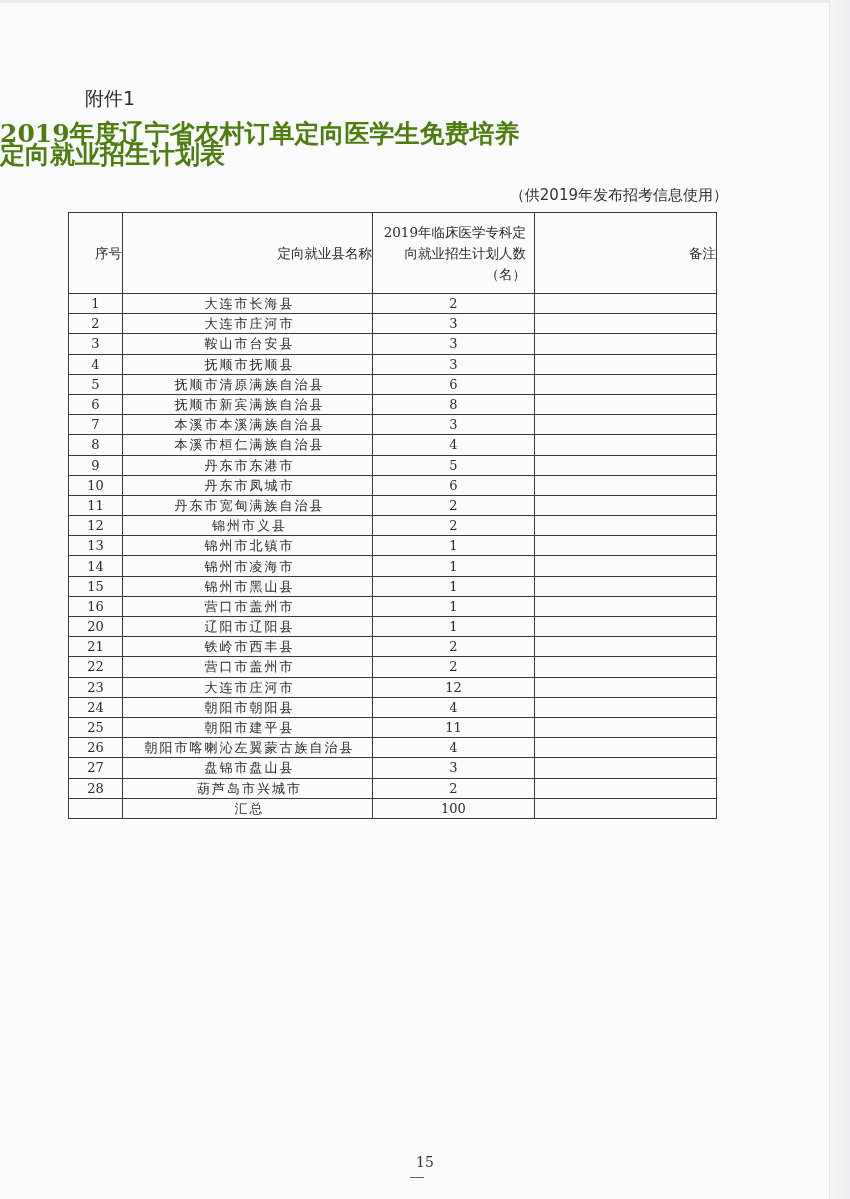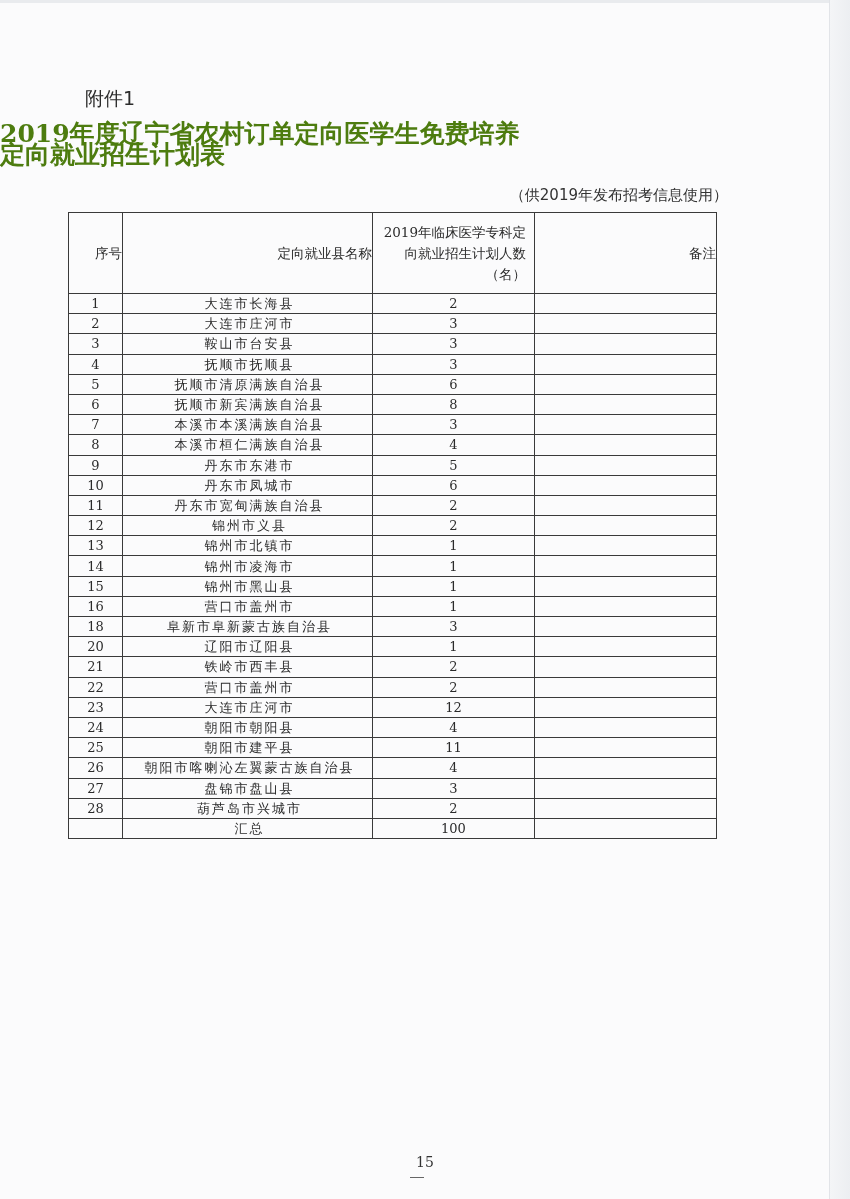--- a/index.html
+++ b/index.html
@@ -188,26 +188,20 @@
         <td class="count">1</td>
         <td class="note"></td>
       </tr>
       <tr>
         <td class="idx">16</td>
         <td class="name">营口市盖州市</td>
         <td class="count">1</td>
         <td class="note"></td>
       </tr>
       <tr>
-        <td class="idx">18</td>
-        <td class="name">阜新市阜新蒙古族自治县</td>
-        <td class="count">3</td>
-        <td class="note"></td>
-      </tr>
-      <tr>
         <td class="idx">20</td>
         <td class="name">辽阳市辽阳县</td>
         <td class="count">1</td>
         <td class="note"></td>
       </tr>
       <tr>
         <td class="idx">21</td>
         <td class="name">铁岭市西丰县</td>
         <td class="count">2</td>
         <td class="note"></td>

